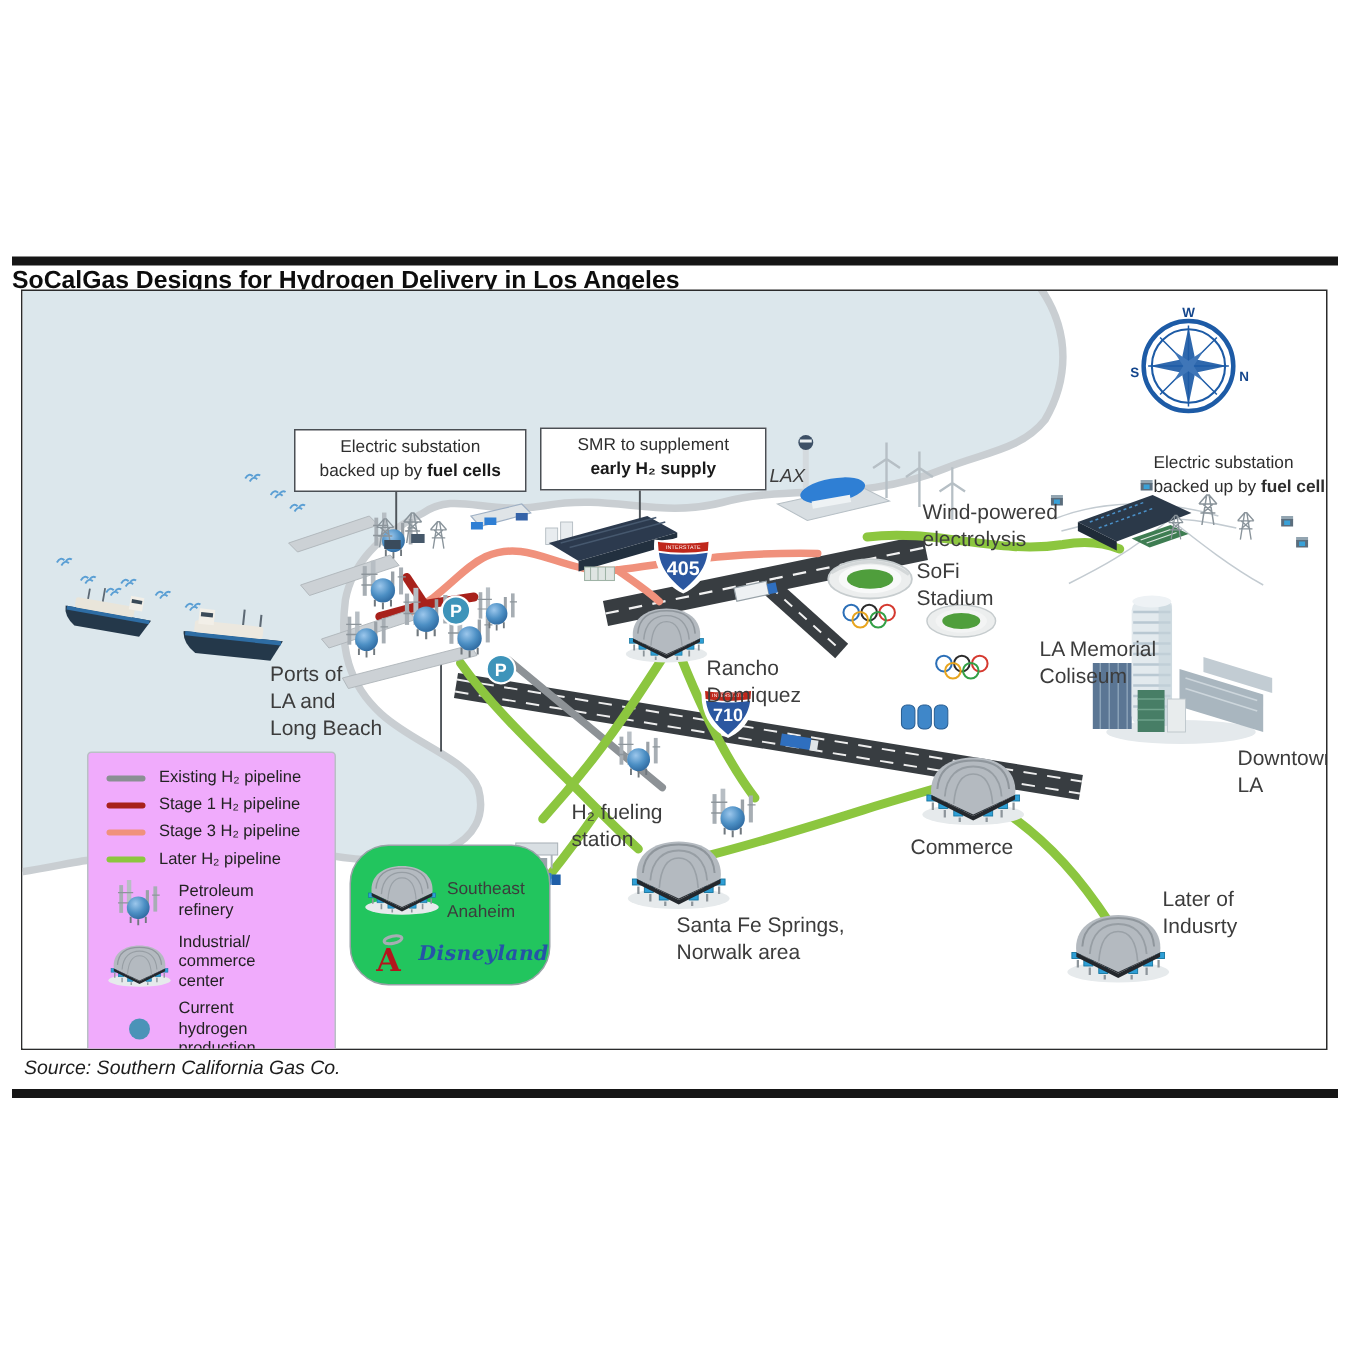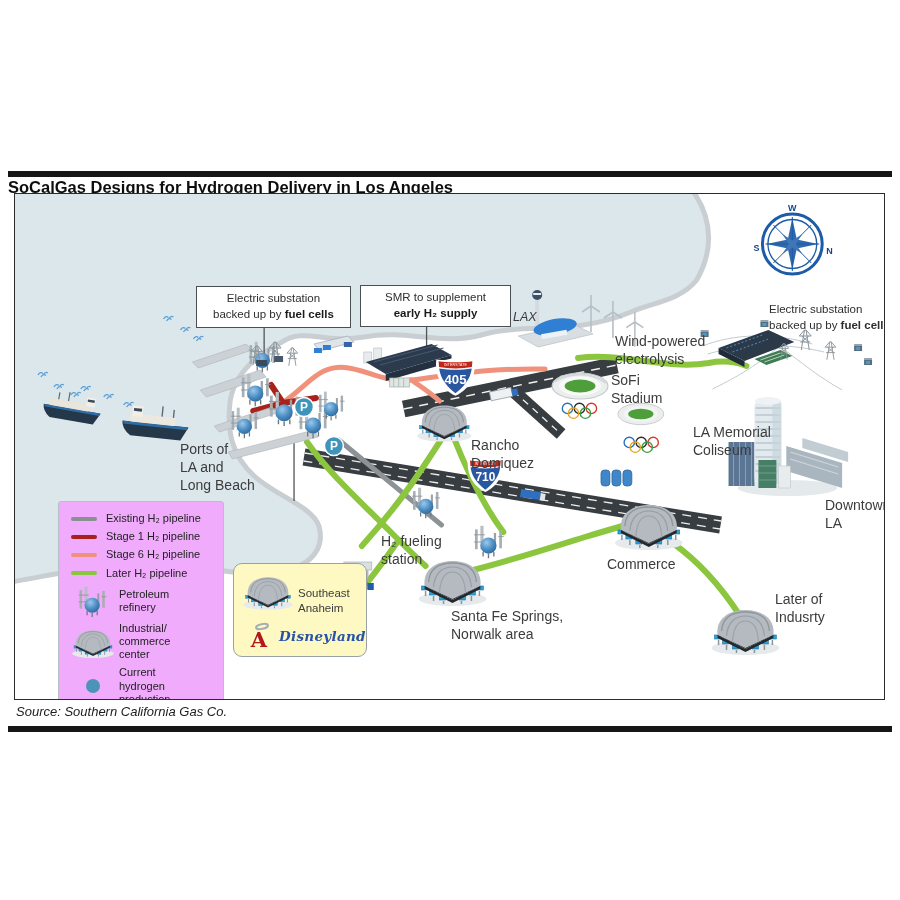--- a/index.html
+++ b/index.html
@@ -21,22 +21,22 @@
 
   .legend{position:absolute;left:43px;top:307px;width:166px;background:#f0abfc;border:1px solid #b9c0c5;
           border-radius:3px;padding:10px 20px 6px 12px;box-sizing:border-box;}
   .lg-row{display:flex;align-items:center;margin-bottom:5px;font-size:11px;line-height:1.2;color:#222;}
   .lg-row .txt{white-space:pre-line;}
   .sw{width:26px;height:4px;border-radius:2px;margin-right:9px;flex:0 0 auto;}
   .sw0{background:#8a8f93;}.sw1{background:#a8211b;}.sw2{background:#f0917c;}.sw3{background:#8cc63f;}
   .lg-ic{width:44px;margin-right:4px;flex:0 0 auto;display:flex;justify-content:center;align-items:center;}
   .lg-dot{width:14px;height:14px;border-radius:50%;background:#4b93b8;}
 
-  .anaheim{position:absolute;left:218px;top:369px;width:134px;height:94px;background:#fef9c3;
-           border:1.5px solid #99a1a7;border-radius:9px;box-sizing:border-box;padding-left:44px;}
+  .anaheim{position:absolute;left:218px;top:369px;width:134px;height:94px;background:#22c55e;
+           border:1.5px solid #99a1a7;border-radius:26px;box-sizing:border-box;padding-left:44px;}
   .anaheim .an-lbl{position:absolute;left:64px;top:22px;font-size:11.5px;line-height:1.3;color:#3c3c3c;white-space:pre-line;}
   .anaheim .an-ic{position:absolute;left:8px;top:8px;}
   .anaheim .an-bottom{position:absolute;left:14px;top:58px;display:flex;align-items:center;}
   .disney{font-family:"DejaVu Serif",serif;font-style:italic;font-weight:bold;
           font-size:13.5px;color:#2553a8;margin-left:7px;letter-spacing:.3px;}
 </style>
 </head>
 <body>
 
 <div class="page">
@@ -387,21 +387,21 @@
         <div class="lg-row">
           <span class="sw sw0"></span>
           <span class="txt">Existing H₂ pipeline</span>
         </div>
         <div class="lg-row">
           <span class="sw sw1"></span>
           <span class="txt">Stage 1 H₂ pipeline</span>
         </div>
         <div class="lg-row">
           <span class="sw sw2"></span>
-          <span class="txt">Stage 6 H₂ pipeline</span>
+          <span class="txt">Stage 3 H₂ pipeline</span>
         </div>
         <div class="lg-row">
           <span class="sw sw3"></span>
           <span class="txt">Later H₂ pipeline</span>
         </div>
         <div class="lg-row">
           <span class="lg-ic">
             <svg width="34" height="32" viewBox="0 0 40 38">
                 <use href="#sym-refinery"></use>
               </svg>

